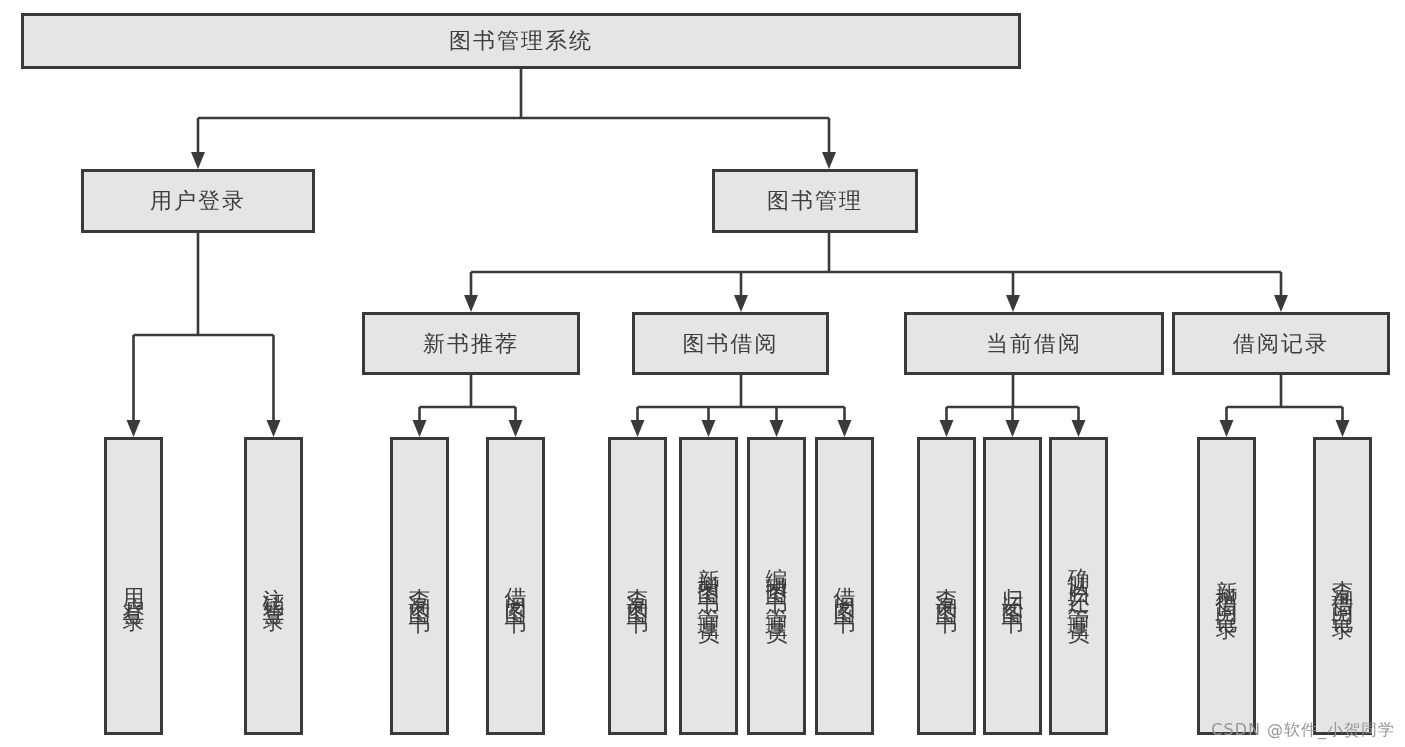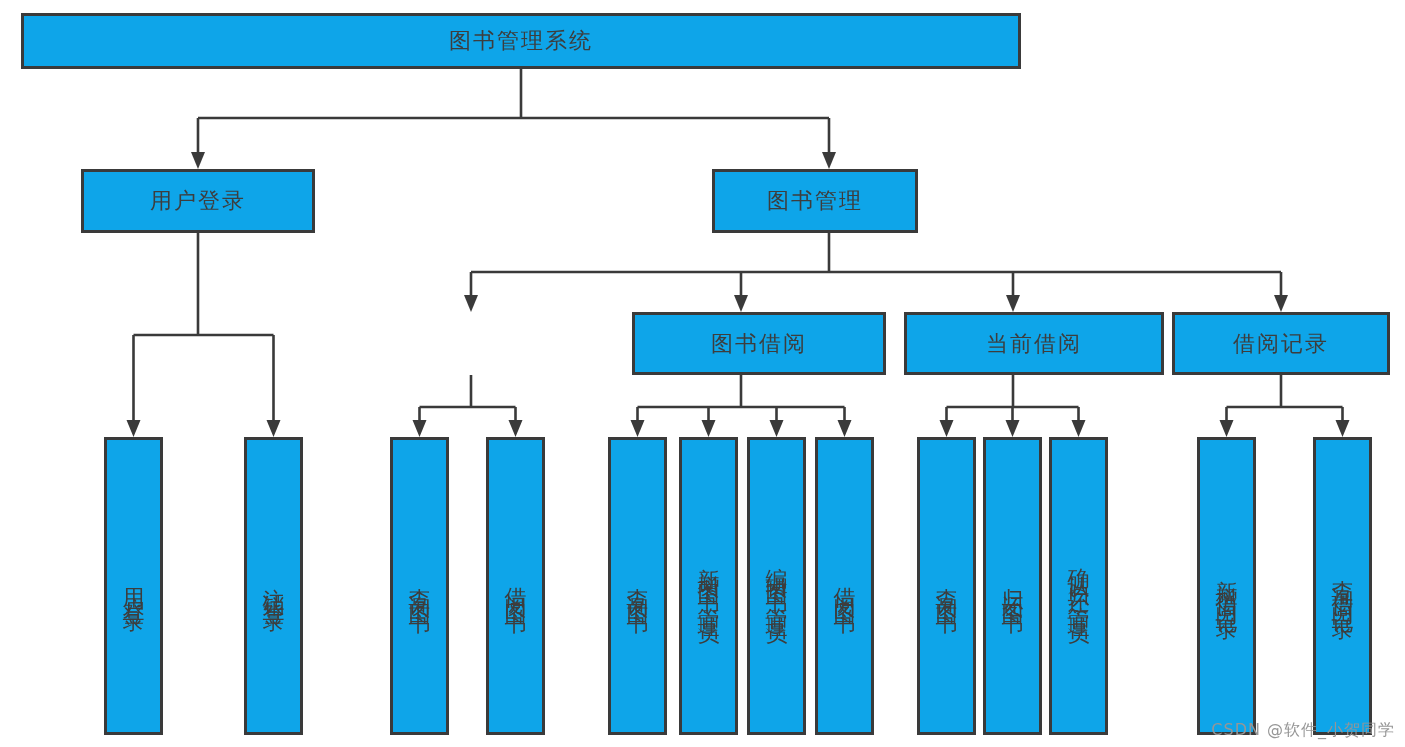--- a/index.html
+++ b/index.html
@@ -18,21 +18,21 @@
   }
   .wires{
     position:absolute;left:0;top:0;width:1405px;height:747px;
     pointer-events:none;
   }
   .wires path{fill:none;stroke:var(--line);stroke-width:2.6;}
   .wires polygon{fill:var(--line);stroke:none;}
   .node{
     position:absolute;
     box-sizing:border-box;
-    background:#0ea5e9;
+    background:#e5e5e5;
     border:3px solid var(--line);
     display:flex;align-items:center;justify-content:center;
     color:var(--text);
   }
   .hbox span{
     font-size:22px;
     letter-spacing:2px;
     white-space:nowrap;
     color:var(--text);
   }
@@ -95,21 +95,24 @@
     <span>图书管理系统</span>
   </div>
 
   <div class="node hbox" style="left:81px;top:169px;width:234px;height:64px">
     <span>用户登录</span>
   </div>
   <div class="node hbox" style="left:712px;top:169px;width:206px;height:64px">
     <span>图书管理</span>
   </div>
 
-  <div class="node hbox" style="left:632px;top:312px;width:254px;height:63px">
+  <div class="node hbox" style="left:362px;top:312px;width:218px;height:63px">
+    <span>新书推荐</span>
+  </div>
+  <div class="node hbox" style="left:632px;top:312px;width:197px;height:63px">
     <span>图书借阅</span>
   </div>
   <div class="node hbox" style="left:904px;top:312px;width:260px;height:63px">
     <span>当前借阅</span>
   </div>
   <div class="node hbox" style="left:1172px;top:312px;width:218px;height:63px">
     <span>借阅记录</span>
   </div>
 
   <div class="node vbox" style="left:104px;top:437px">

